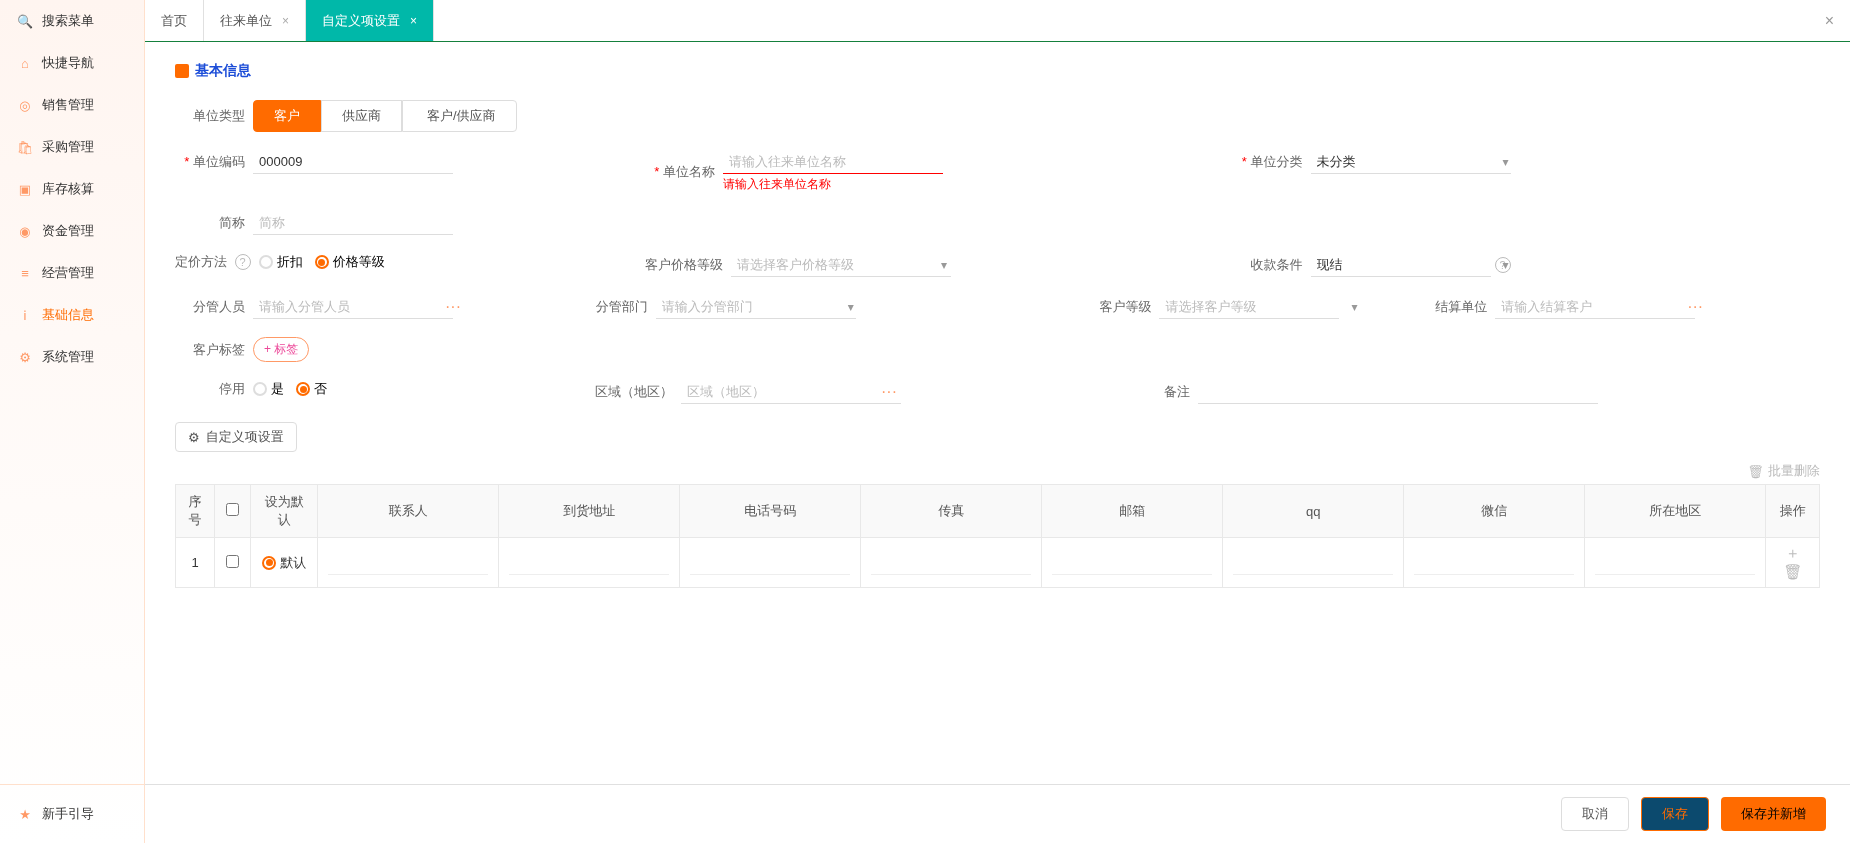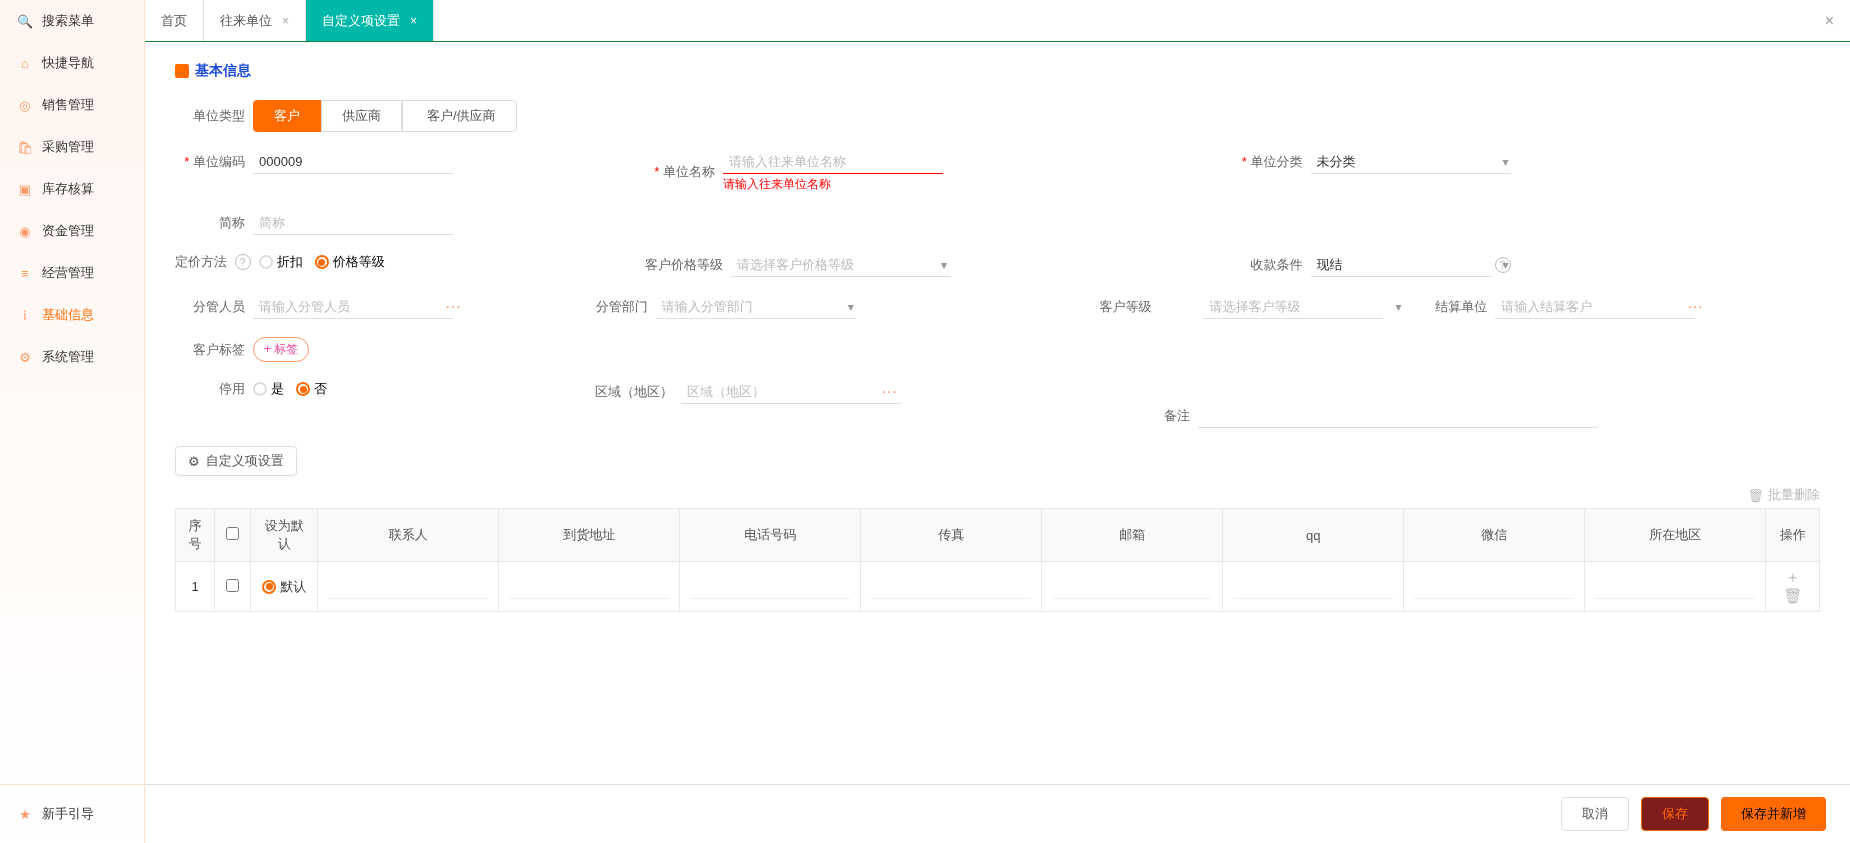--- a/index.html
+++ b/index.html
@@ -272,21 +272,21 @@
       border: 1px solid #ddd;
       background: #fff;
       color: #555;
       border-radius: 4px;
       cursor: pointer;
       font-size: 13px;
     }
     .btn-save {
       padding: 7px 20px;
       border: 1px solid #ff6b00;
-      background: #7f1d1d;
+      background: #0c4a6e;
       color: #ff6b00;
       border-radius: 4px;
       cursor: pointer;
       font-size: 13px;
     }
     .btn-save-new {
       padding: 7px 20px;
       border: none;
       background: #ff6b00;
       color: #000000;
@@ -530,21 +530,21 @@
       </div>
       <div class="form-group" style="flex:1.5;">
         <span class="form-label">分管部门</span>
         <div class="select-wrapper" style="max-width:200px;">
           <input type="text" placeholder="请输入分管部门" style="">
           <span class="chevron-icon">▾</span>
         </div>
       </div>
       <div class="form-group" style="flex:1.0;">
         <span class="form-label">客户等级</span>
-        <div class="select-wrapper" style="max-width:180px;margin-left:44px;">
+        <div class="select-wrapper" style="max-width:180px;">
           <input type="text" placeholder="请选择客户等级" style="">
           <span class="chevron-icon">▾</span>
         </div>
       </div>
       <div class="form-group" style="flex:1.2;">
         <span class="form-label">结算单位</span>
         <div class="select-wrapper" style="max-width:200px;">
           <input type="text" placeholder="请输入结算客户" style="">
           <span class="dots-btn">···</span>
         </div>
@@ -574,21 +574,21 @@
           </label>
         </div>
       </div>
       <div class="form-group" style="flex:1.5;">
         <span class="form-label">区域（地区）</span>
         <div class="select-wrapper" style="max-width:220px;">
           <input type="text" placeholder="区域（地区）" style="">
           <span class="dots-btn">···</span>
         </div>
       </div>
-      <div class="form-group" style="flex:2;margin-top:24px;">
+      <div class="form-group" style="flex:2;">
         <span class="form-label">备注</span>
         <input class="form-input" style="max-width: 400px;">
       </div>
     </div>
 
 
     <div class="table-area">
       <button class="custom-settings-btn">
         <span>⚙</span>
         <span>自定义项设置</span>

